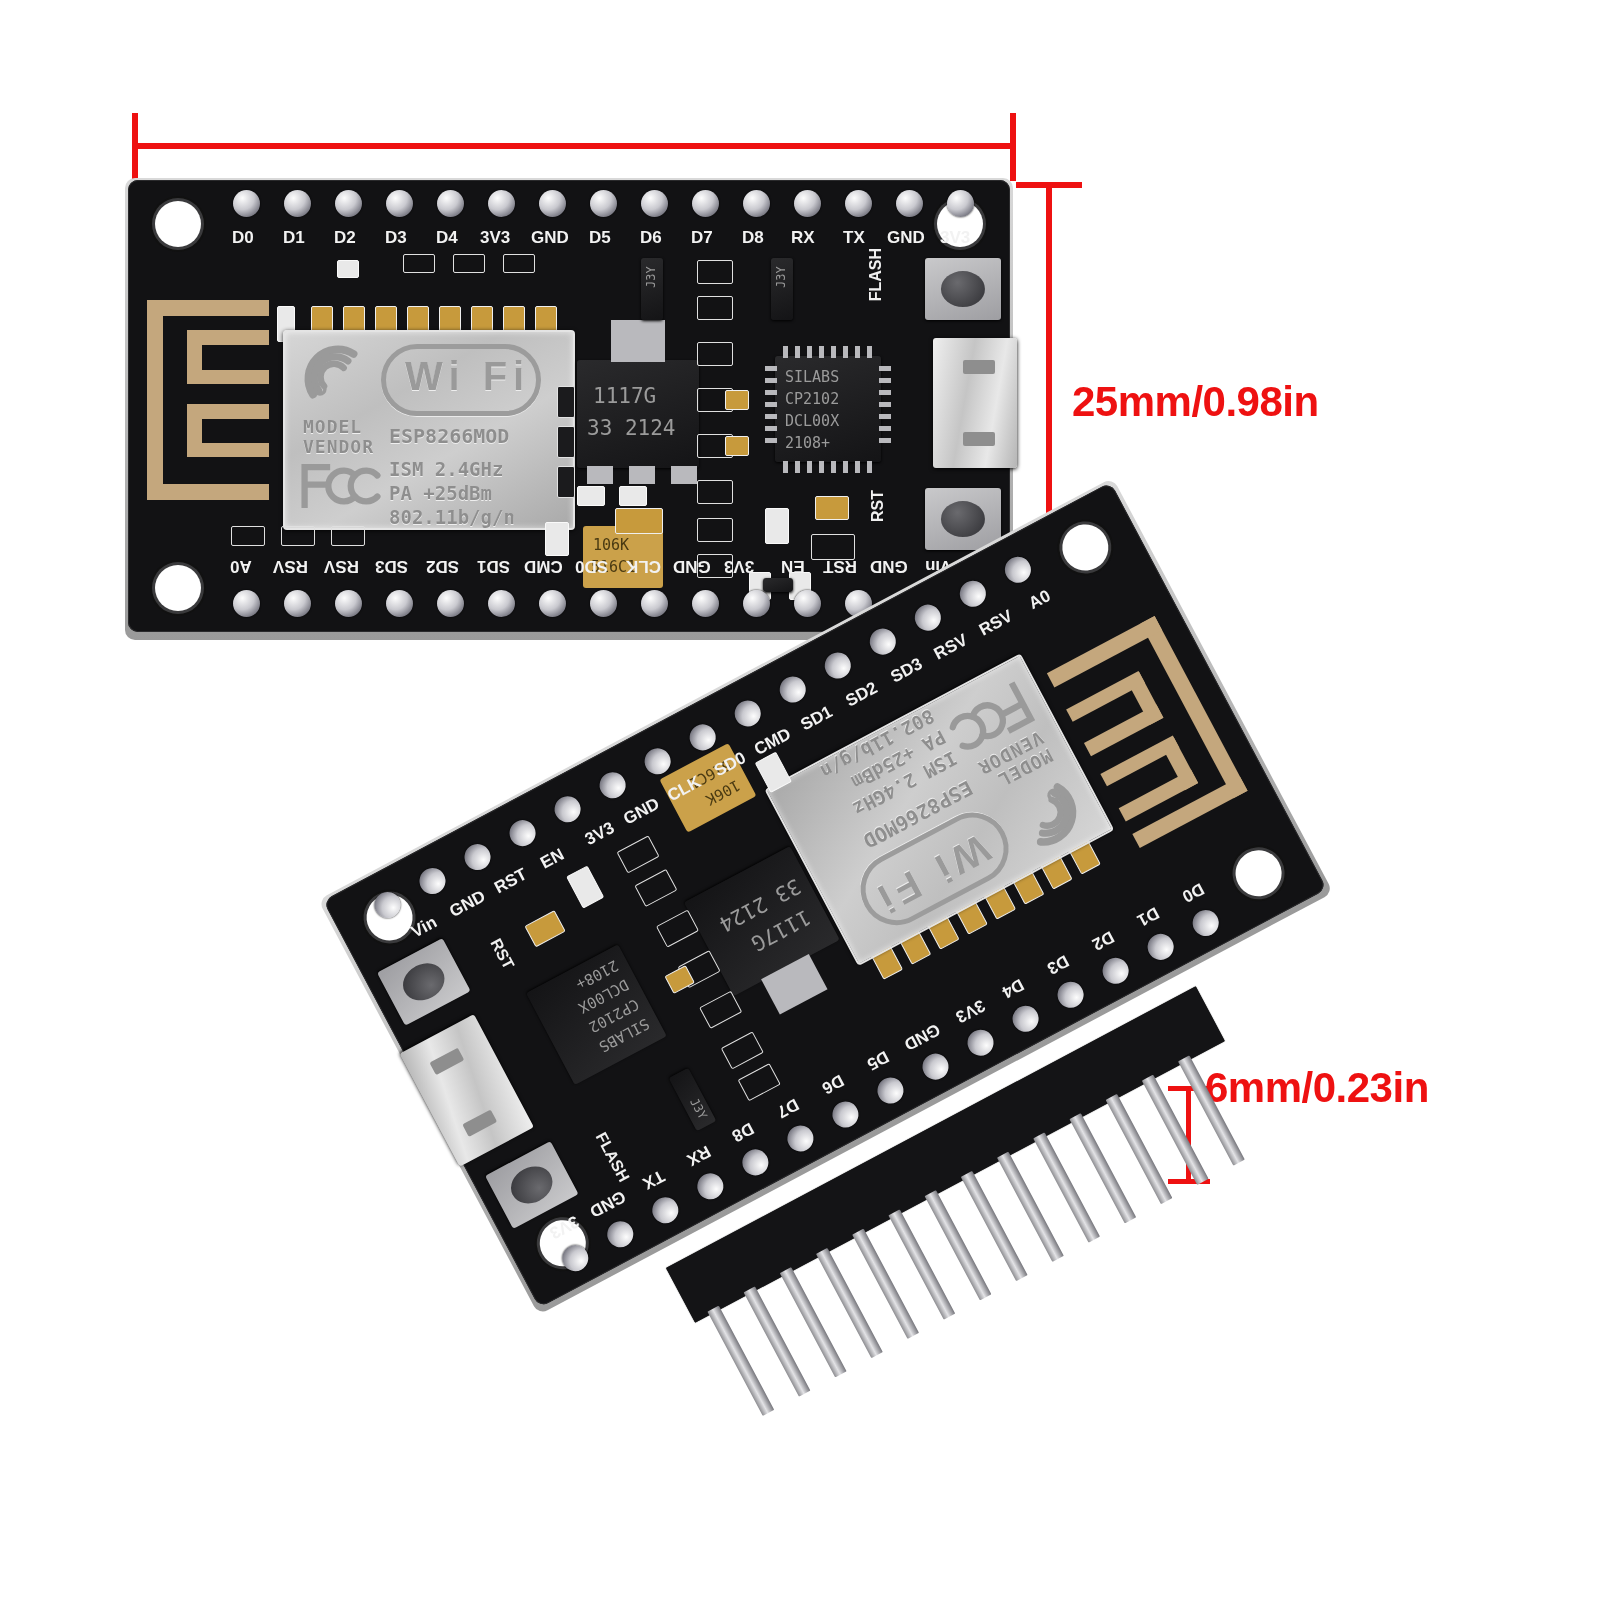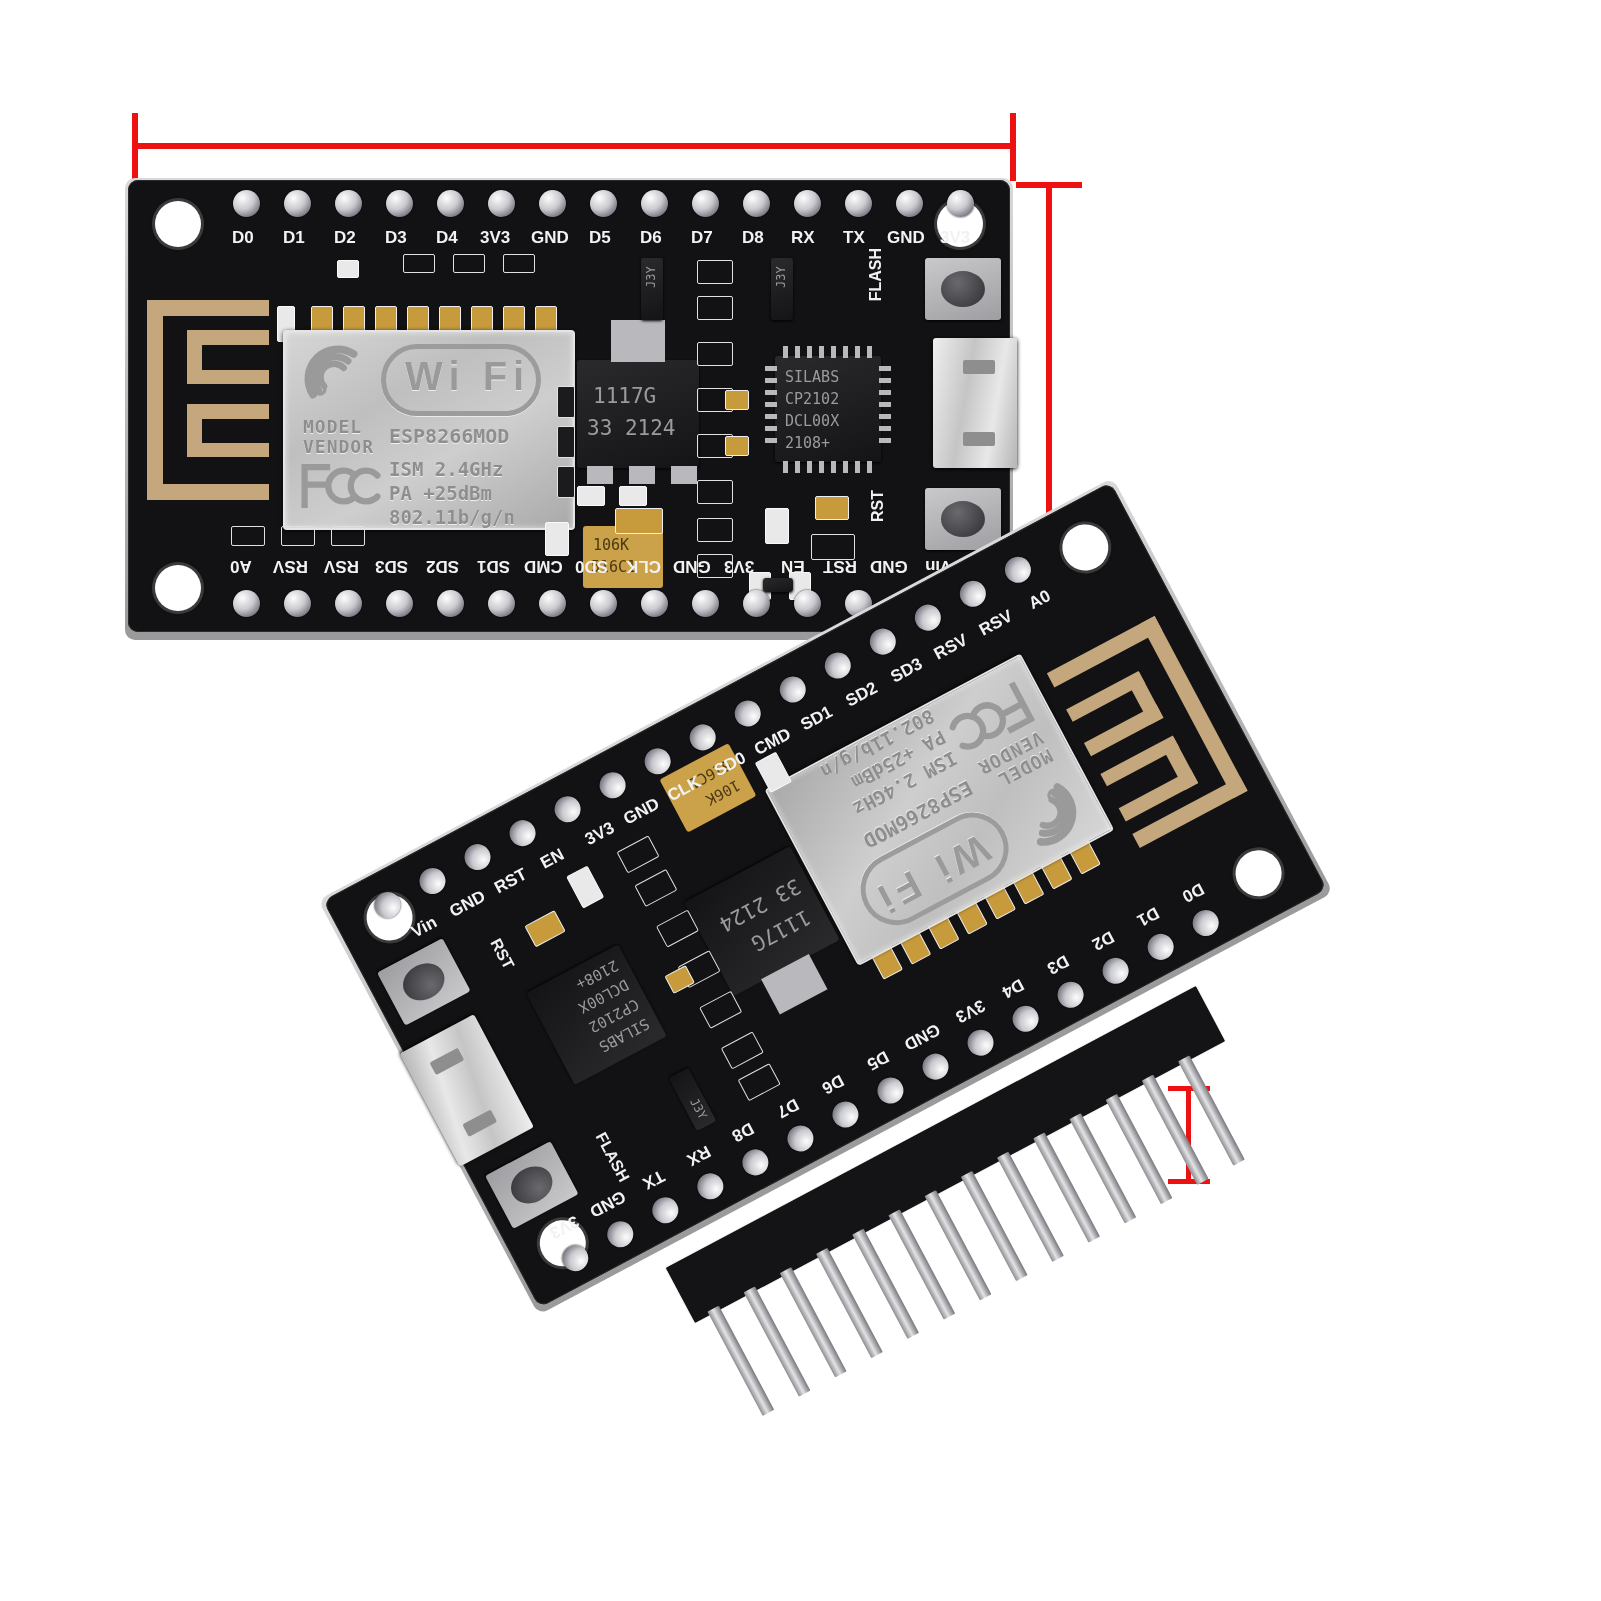--- a/index.html
+++ b/index.html
@@ -87,24 +87,26 @@
 </style>
 </head>
 <body>
 
 <div class="stage">
 
   <div class="dim-line" style="left:132px;top:143px;width:884px;height:6px;"></div>
   <div class="dim-line" style="left:132px;top:113px;width:6px;height:68px;"></div>
   <div class="dim-line" style="left:1010px;top:113px;width:6px;height:68px;"></div>
 
+  <div class="dim-label" style="left:1072px;top:378px;font-size:42px;">25mm/0.98in</div>
   <div class="dim-line" style="left:1046px;top:182px;width:6px;height:456px;"></div>
   <div class="dim-line" style="left:1016px;top:182px;width:66px;height:6px;"></div>
   <div class="dim-line" style="left:1016px;top:632px;width:66px;height:6px;"></div>
 
+  <div class="dim-label" style="left:1205px;top:1064px;font-size:42px;">6mm/0.23in</div>
   <div class="dim-line" style="left:1186px;top:1086px;width:5px;height:98px;"></div>
   <div class="dim-line" style="left:1168px;top:1086px;width:42px;height:5px;"></div>
   <div class="dim-line" style="left:1168px;top:1179px;width:42px;height:5px;"></div>
 
   <div style="position:absolute;left:125px;top:178px;width:888px;height:462px;">
 
     <div class="board-edge" style="left:0;top:0;width:888px;height:462px;"></div>
     <div class="board" style="left:3px;top:2px;width:882px;height:452px;"></div>
 
     <div class="hole" style="left:30px;top:23px;width:46px;height:46px;"></div>

